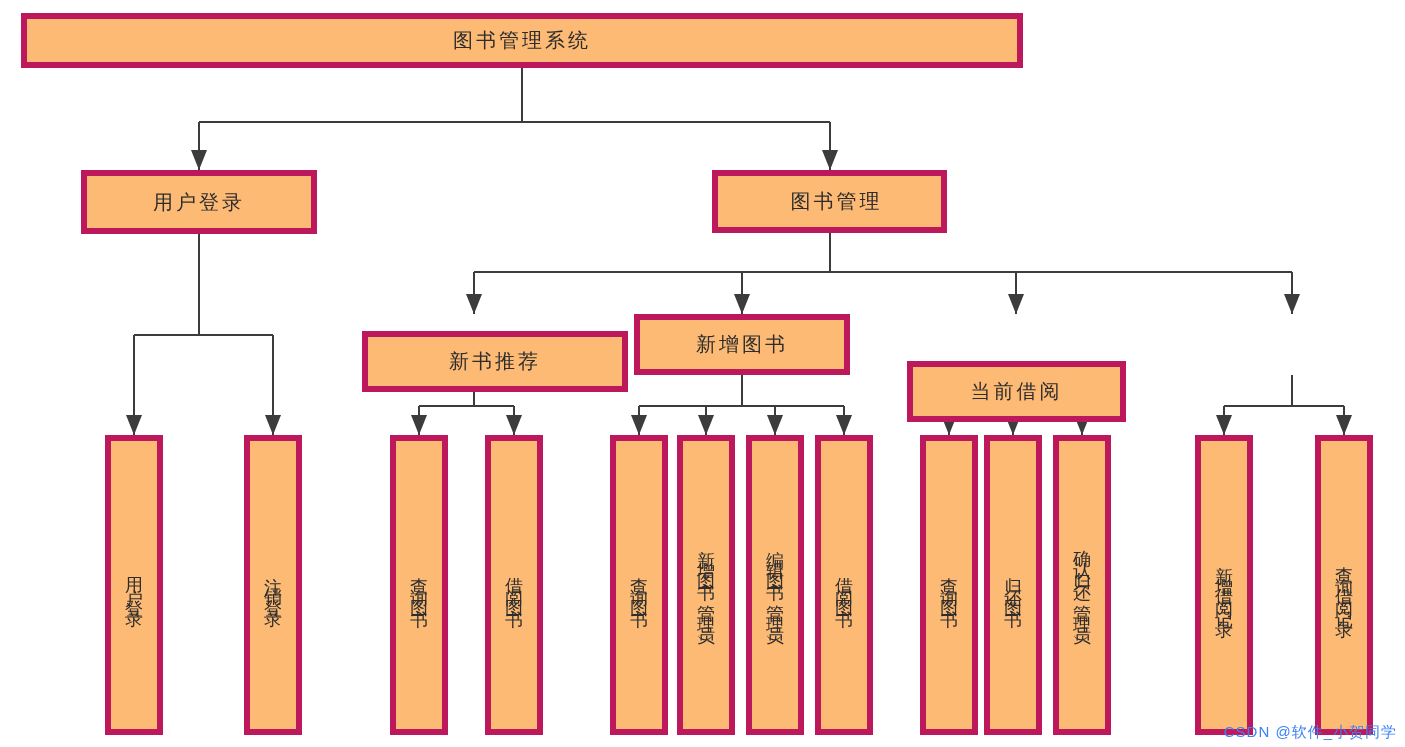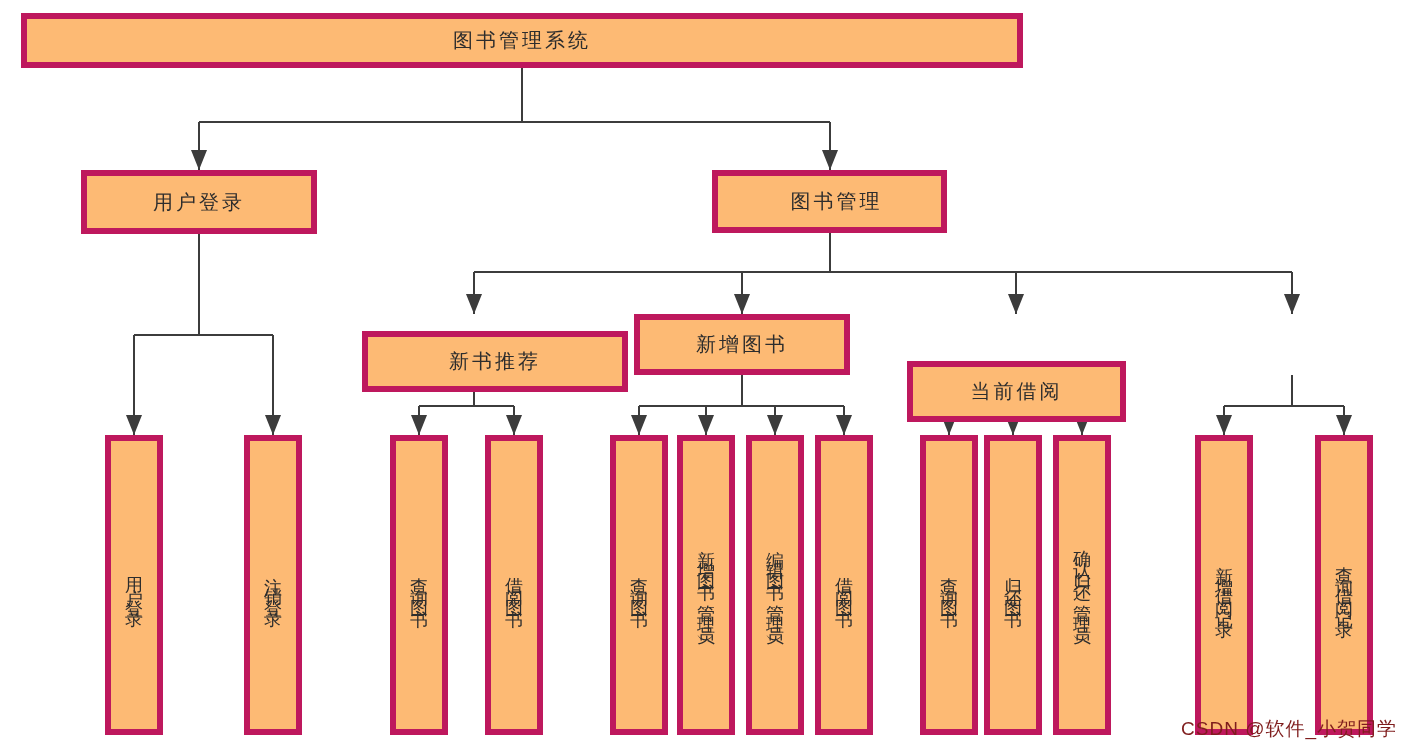--- a/index.html
+++ b/index.html
@@ -41,23 +41,23 @@
     writing-mode: vertical-rl;
     font-size: 18px;
     letter-spacing: 11px;
     line-height: 52px;
   }
   #watermark {
     position: absolute;
     right: 8px;
     bottom: 5px;
     z-index: 3;
-    font-size: 19px;
+    font-size: 15px;
     letter-spacing: 1px;
-    color: #7f1d1d;
+    color: #3b82f6;
     white-space: nowrap;
   }
 </style>
 </head>
 <body>
 
 <div id="stage">
 
   <svg id="connectors" width="1405" height="747" viewBox="0 0 1405 747">
     <defs>

